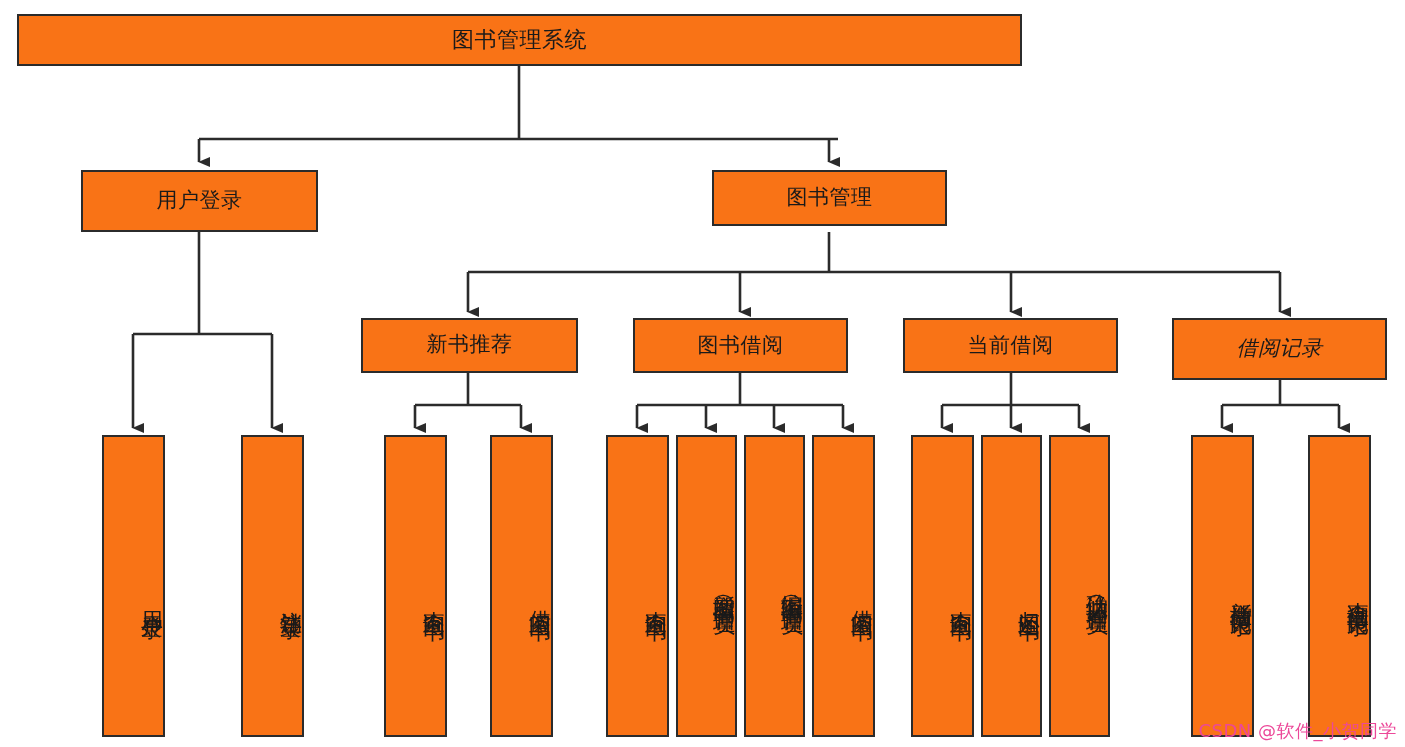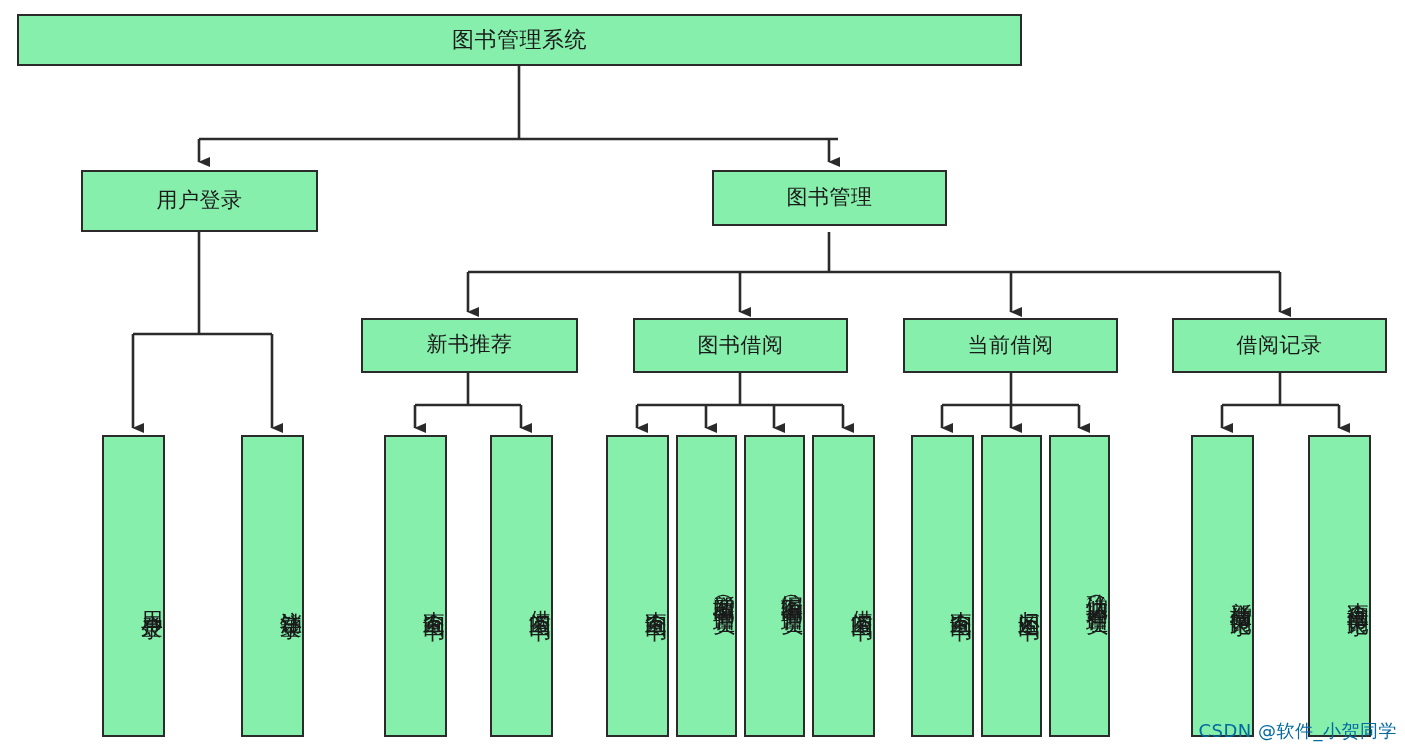--- a/index.html
+++ b/index.html
@@ -22,21 +22,21 @@
     left: 0;
     top: 0;
     width: 1405px;
     height: 747px;
     pointer-events: none;
   }
   .node {
     position: absolute;
     box-sizing: border-box;
     border: 2px solid #2b2b2b;
-    background: #86efac;
+    background: #f97316;
     display: flex;
     align-items: center;
     justify-content: center;
     color: #1a1a1a;
   }
   .node-h {
     font-size: 21px;
     letter-spacing: 0.5px;
     line-height: 1.1;
   }
@@ -57,21 +57,21 @@
     writing-mode: vertical-rl;
     text-orientation: upright;
     display: block;
     white-space: nowrap;
   }
   .watermark {
     position: absolute;
     right: 8px;
     bottom: 4px;
     font-size: 18px;
-    color: #0369a1;
+    color: #ec4899;
     letter-spacing: 0.5px;
     white-space: nowrap;
   }
 </style>
 </head>
 <body>
 
 <div id="canvas">
 
   <svg class="wires" viewBox="0 0 1405 747" xmlns="http://www.w3.org/2000/svg">
@@ -143,21 +143,21 @@
   </div>
 
   <div class="node node-h" style="left:903px; top:318px; width:215px; height:55px;">
     <span>当前借阅</span>
   </div>
 
   <div class="node node-h" style="left:633px; top:318px; width:215px; height:55px;">
     <span>图书借阅</span>
   </div>
 
-  <div class="node node-h" style="left:1172px; top:318px; width:215px; height:55px;">
+  <div class="node node-h" style="left:1172px; top:318px; width:215px; height:62px;font-style:italic;">
     <span>借阅记录</span>
   </div>
 
   <div class="node node-v" style="left:102px; top:435px; width:63px; height:302px;">
     <span class="vtext">用户登录</span>
   </div>
 
   <div class="node node-v" style="left:241px; top:435px; width:63px; height:302px;">
     <span class="vtext">注销登录</span>
   </div>

